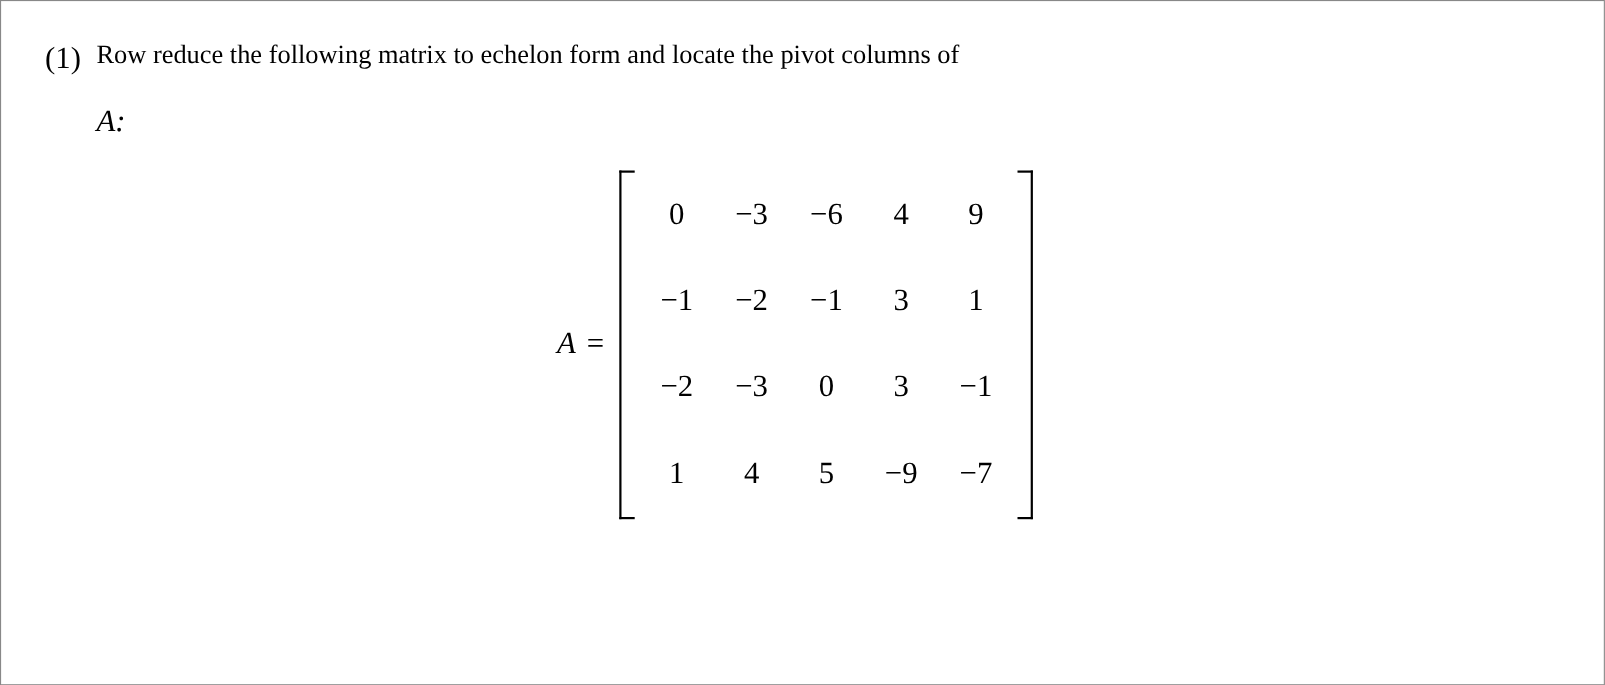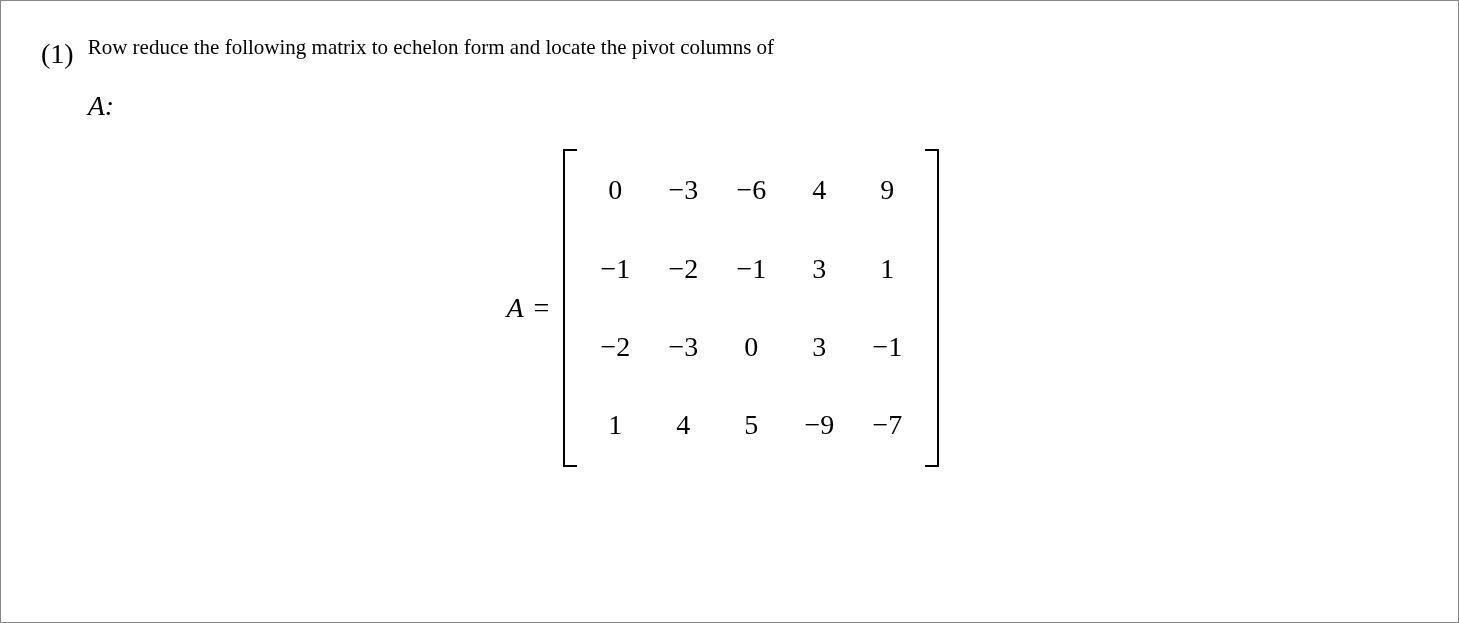--- a/index.html
+++ b/index.html
@@ -28,21 +28,21 @@
       line-height: 1.8;
     }
     .problem-number {
       margin-right: 14px;
       flex-shrink: 0;
     }
     .problem-text-block {
       flex: 1;
     }
     .problem-text {
-      font-size: 21px;
+      font-size: 24px;
       line-height: 1.8;
     }
     .italic-A {
       font-style: italic;
       font-size: 28px;
       margin-top: 14px;
       display: inline-block;
     }
     .matrix-container {
       display: flex;

